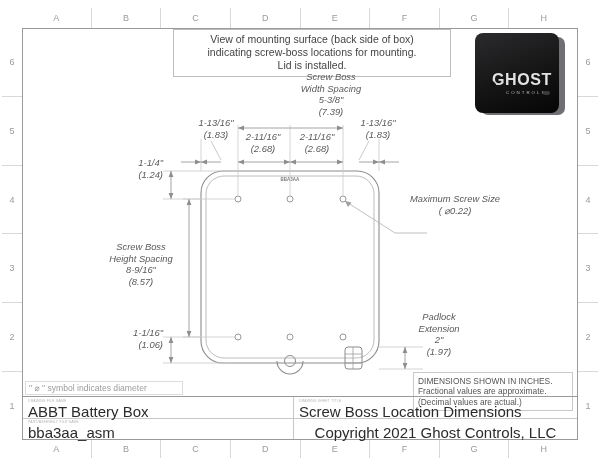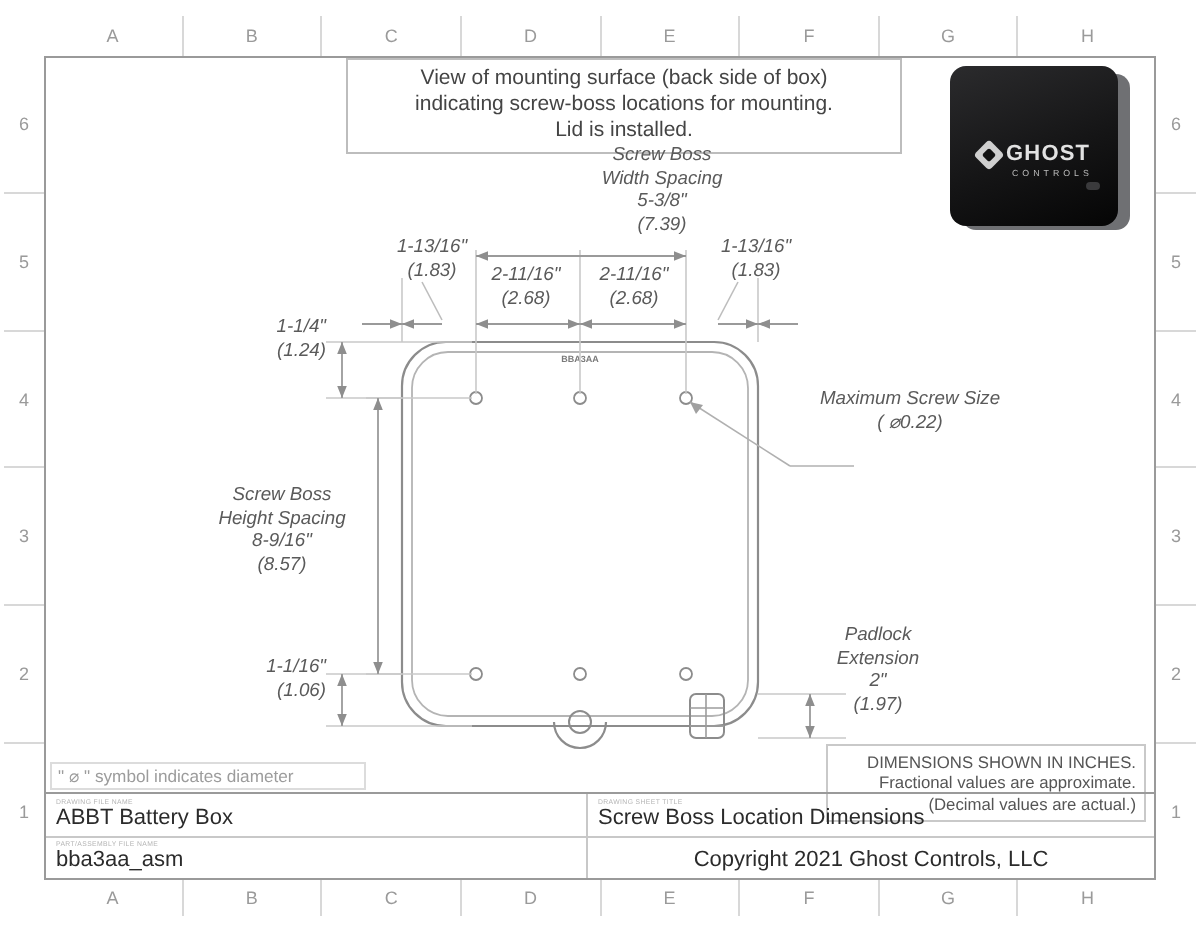--- a/index.html
+++ b/index.html
@@ -47,49 +47,49 @@
     background:#6f7073;border-radius:7px;}
   .photo .body{position:absolute;left:2px;top:2px;width:84px;height:80px;
     background:linear-gradient(160deg,#2b2b2d 0%,#151516 55%,#050505 100%);
     border-radius:8px;}
   .photo .logo{position:absolute;left:14px;top:38px;width:60px;color:#d6d6d6;}
   .photo .logo .g{display:flex;align-items:center;gap:3px;}
   .photo .logo .mark{width:11px;height:11px;background:#cfcfcf;
     transform:rotate(45deg);border-radius:2px;position:relative;}
   .photo .logo .mark:after{content:"";position:absolute;left:3px;top:3px;
     width:5px;height:5px;background:#121212;border-radius:1px;}
-  .photo .logo .txt{font-size:11px;font-weight:bold;letter-spacing:0.6px;color:#e2e2e2;
+  .photo .logo .txt{font-size:16px;font-weight:bold;letter-spacing:0.6px;color:#e2e2e2;
     font-family:"Liberation Sans", sans-serif;}
   .photo .logo .sub{font-size:4.4px;letter-spacing:2.0px;color:#bdbdbd;
     margin-left:17px;margin-top:1px;}
   .photo .knob{position:absolute;right:9px;top:58px;width:7px;height:4px;
     background:#3a3a3c;border-radius:2px;}
 
   
   .dtext{position:absolute;font-size:9.4px;line-height:11.5px;color:#5a5a5a;
     text-align:center;white-space:nowrap;font-style:italic;}
   .dtext.left{text-align:right;}
 
   
   .notes-box{position:absolute;right:4px;bottom:28px;width:150px;
     border:1px solid #c9c9c9;background:#fff;padding:3px 4px;
-    font-size:8.4px;line-height:10.5px;color:#555;text-align:right;}
+    font-size:8.4px;line-height:10.5px;color:#555;text-align:left;}
 
   .diam-note{position:absolute;left:2px;bottom:44px;width:150px;
     font-size:8.6px;color:#9c9c9c;border:1px solid #dcdcdc;padding:1px 3px;background:#fff;}
 
   
   .tb{position:absolute;left:0;bottom:0;right:0;height:42px;border-top:1px solid #9a9a9a;}
   .tb .row{position:absolute;left:0;right:0;height:21px;border-bottom:1px solid #c8c8c8;}
   .tb .row.r1{top:0;}
   .tb .row.r2{top:21px;border-bottom:none;}
   .tb .divider{position:absolute;top:0;bottom:0;width:1px;background:#c8c8c8;left:270px;}
   .tb .cap{position:absolute;font-size:3.4px;color:#b5b5b5;letter-spacing:0.2px;
     top:1.5px;left:5px;text-transform:uppercase;}
-  .tb .val{position:absolute;top:6px;left:5px;font-size:11px;color:#2b2b2b;}
+  .tb .val{position:absolute;top:6px;left:5px;font-size:15px;color:#2b2b2b;}
   .tb .val.center{left:0;right:0;text-align:center;}
   .tb .right-cell{position:absolute;left:271px;right:0;top:0;bottom:0;}
 </style>
 </head>
 <body>
 
 <div id="sheet">
 
   <div class="col-ruler">
     <div class="cell">A</div>

